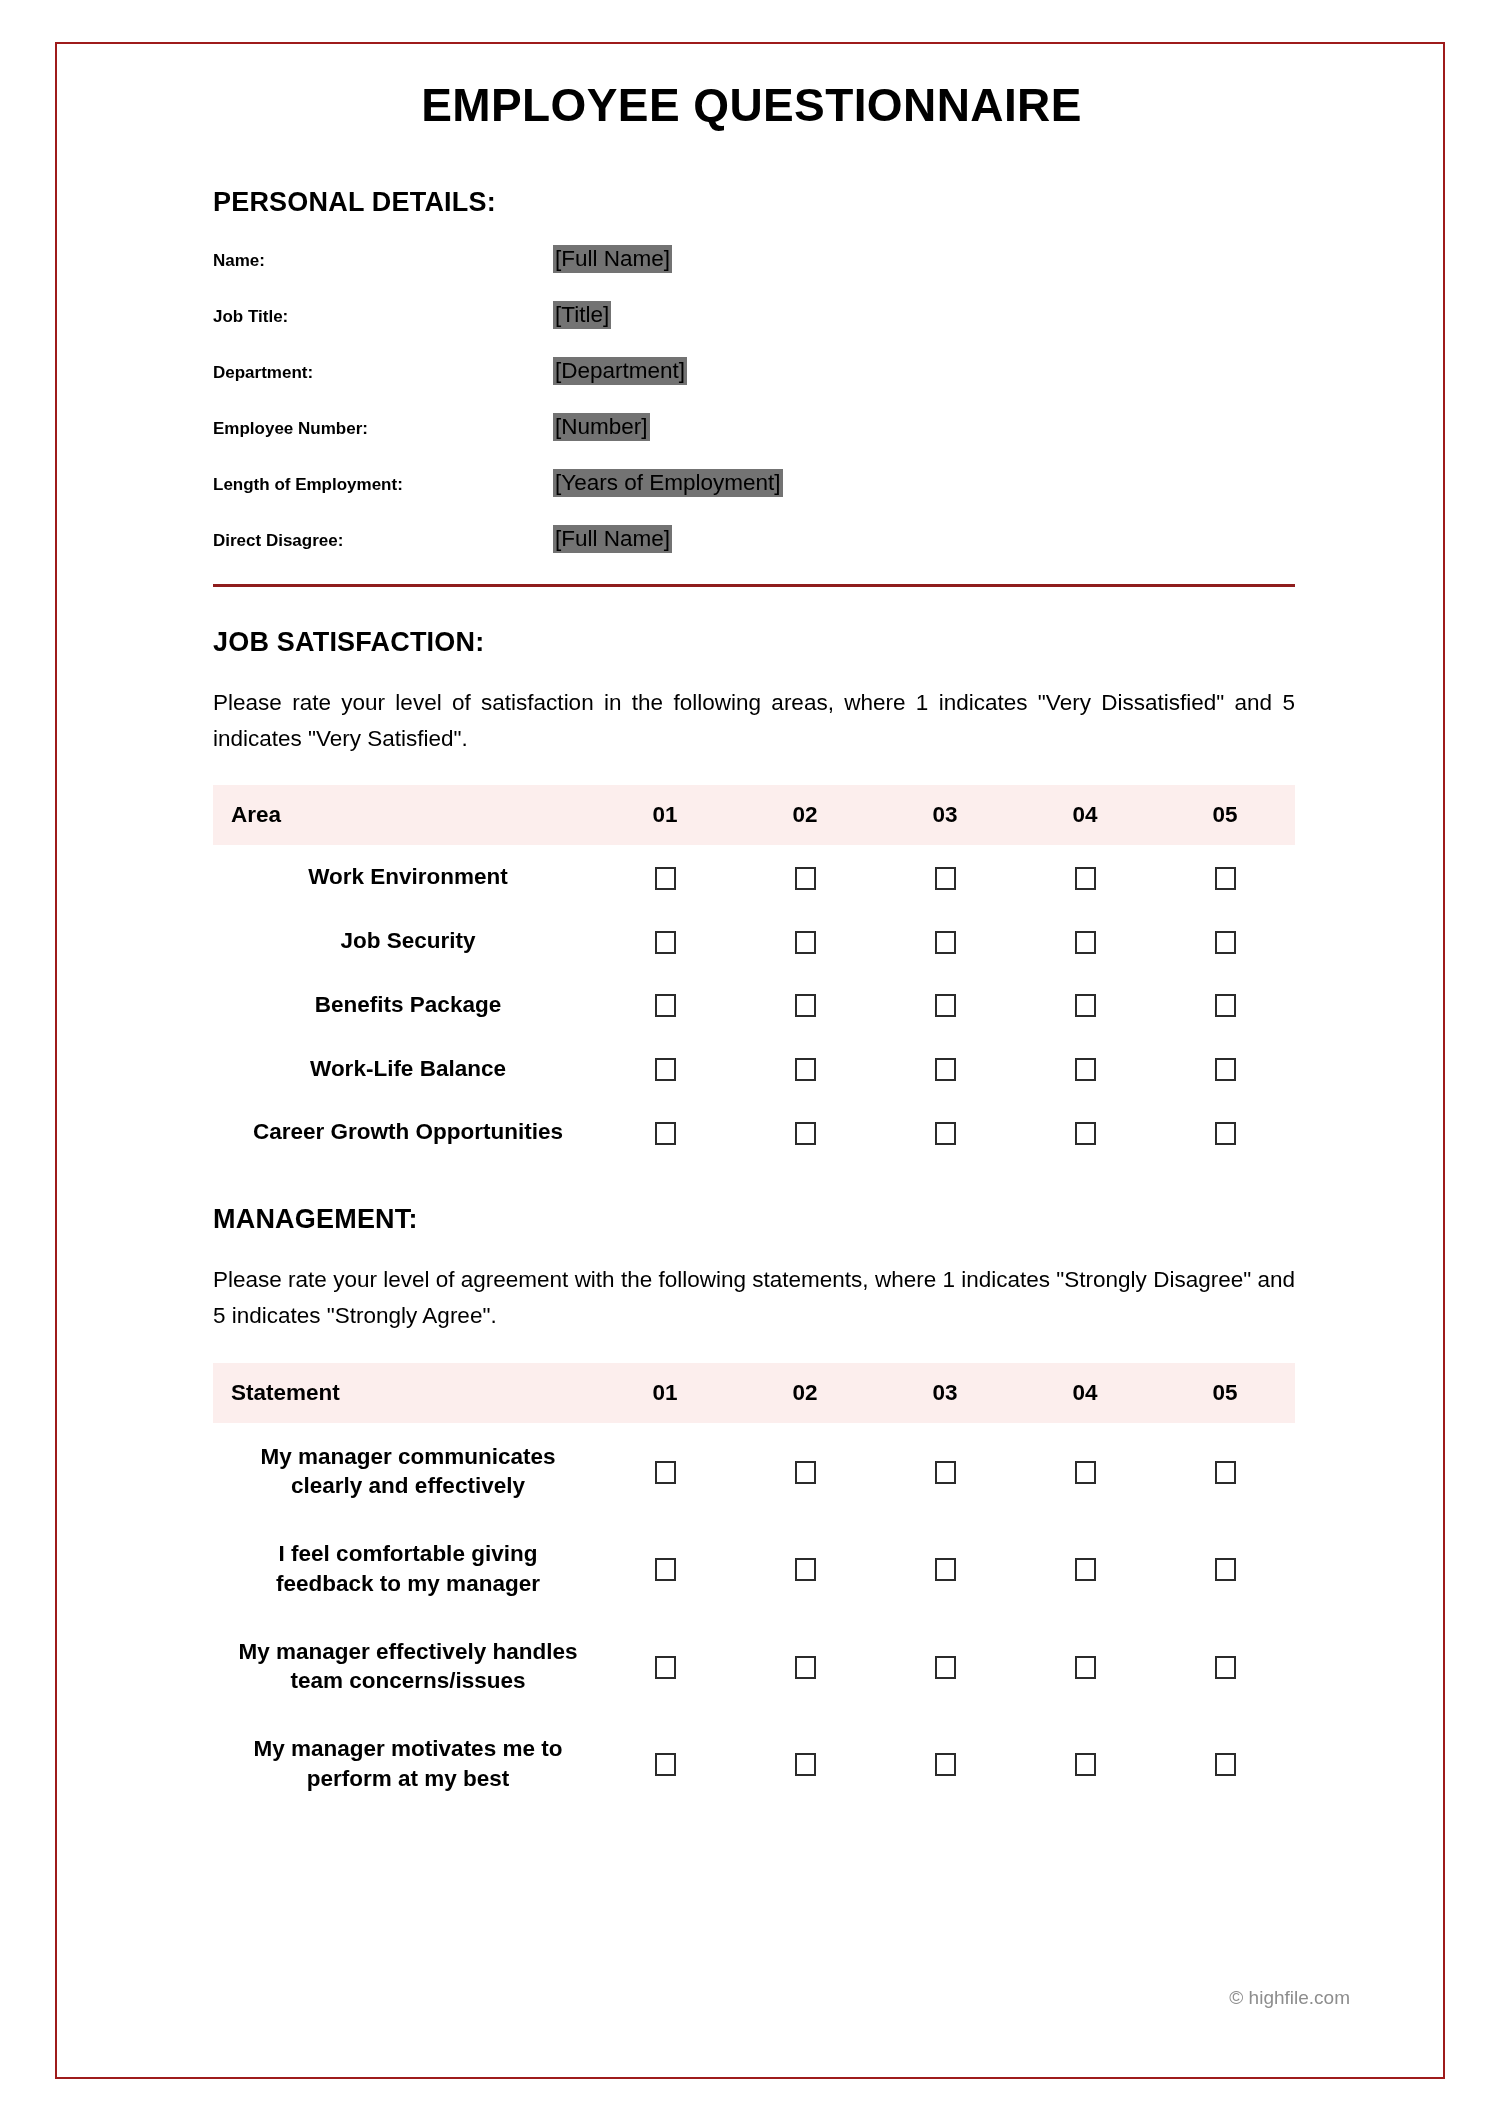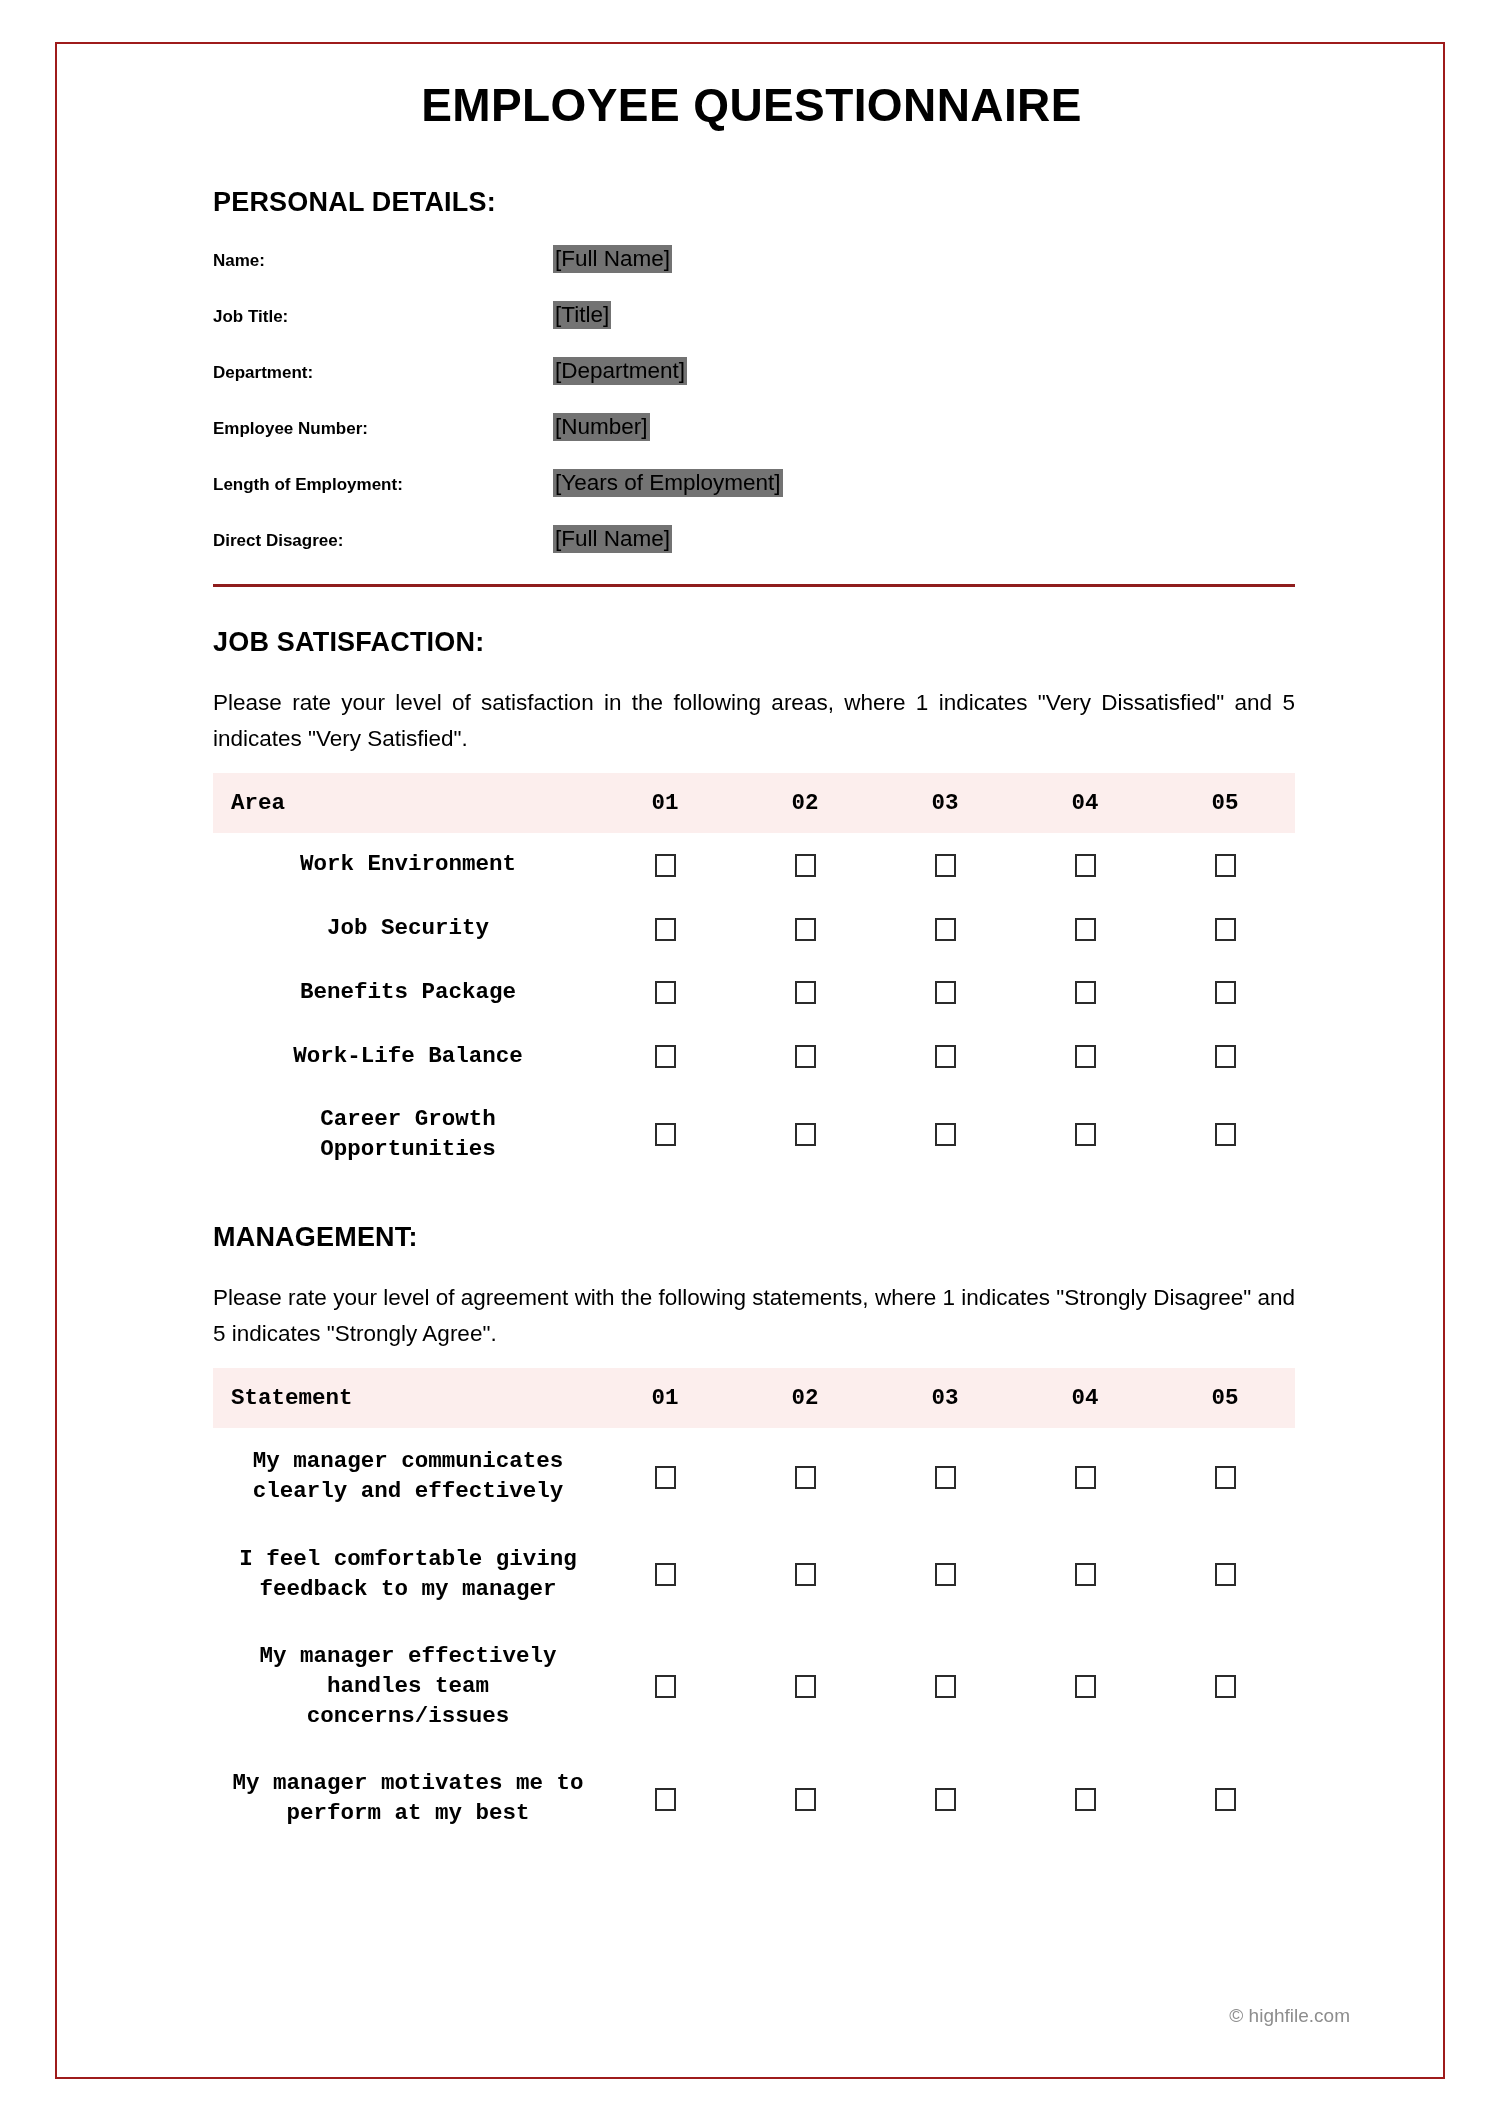--- a/index.html
+++ b/index.html
@@ -104,23 +104,22 @@
     line-height: 1.62;
     text-align: justify;
     margin: 27px 0 0 0;
     width: 1082px;
   }
 
   
   .rating-table {
     width: 1082px;
     border-collapse: collapse;
-    margin-top: 16px;
+    margin-top: 28px;
     table-layout: fixed;
-    font-family: Liberation Mono, monospace;
   }
   .rating-table thead th {
     background: #fceeed;
     font-size: 22.5px;
     font-weight: bold;
     text-align: left;
     padding: 17px 0 17px 0;
     vertical-align: middle;
   }
   .rating-table thead th.col-label {
@@ -163,21 +162,21 @@
   
   .rating-table.statements tbody td.cell-label {
     padding-top: 19px;
     padding-bottom: 19px;
   }
 
   
   .footer {
     position: absolute;
     right: 150px;
-    bottom: 94px;
+    bottom: 112px;
     font-size: 19px;
     color: #8d8d8d;
     font-weight: normal;
   }
 </style>
 </head>
 <body>
 
 <div class="page">
 

